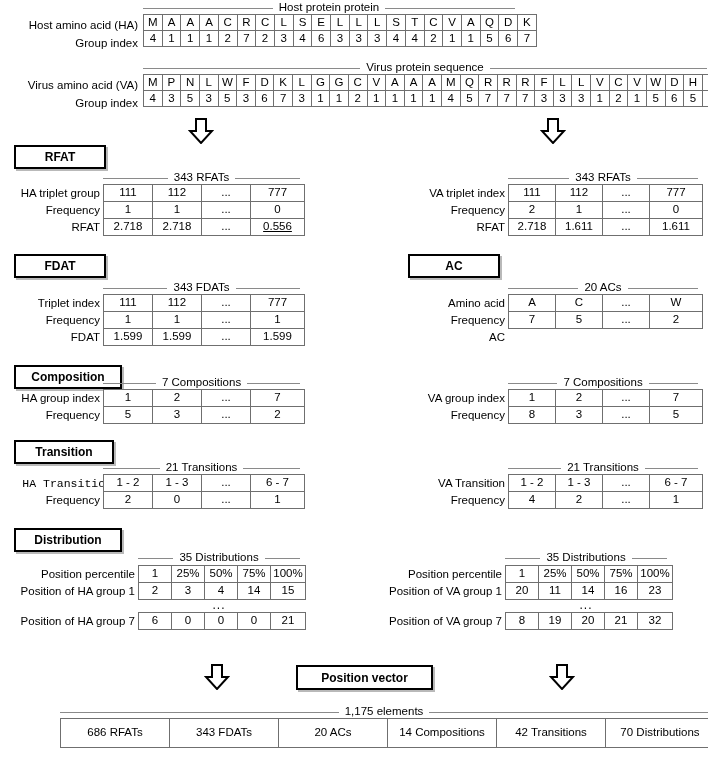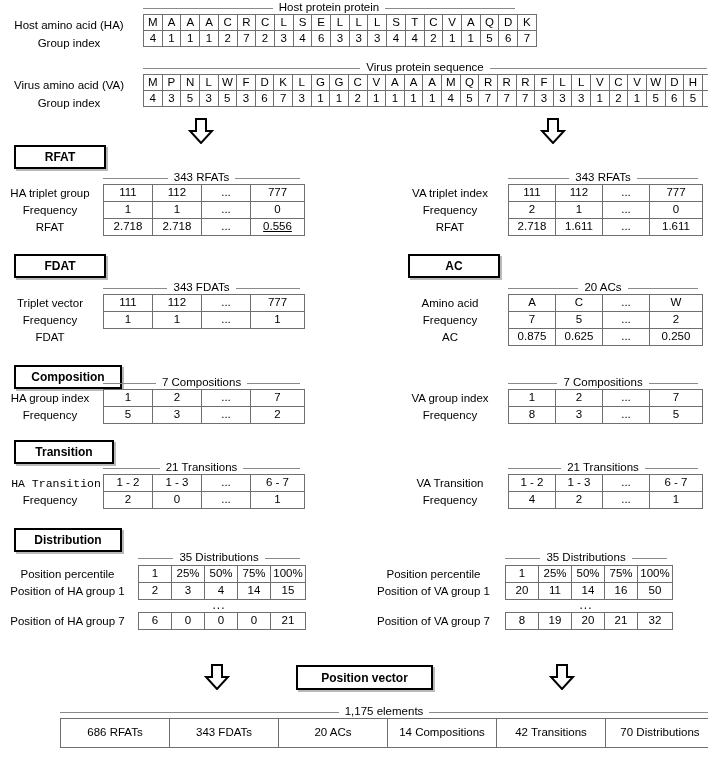--- a/index.html
+++ b/index.html
@@ -13,21 +13,21 @@
     height: 761px;
     position: relative;
     font-family: "Liberation Sans", sans-serif;
     color: #000000;
     overflow: hidden;
   }
 
   
   .rowlabel {
     position: absolute;
-    text-align: center;
+    text-align: right;
     font-size: 11.5px;
     line-height: 1;
     white-space: nowrap;
     color: #000;
   }
 
   
   .gtable {
     position: absolute;
     border-collapse: collapse;
@@ -309,36 +309,42 @@
 </table>
 
 <div class="seclabel" style="left:14px; top:254px; width:88px; height:20px;">FDAT</div>
 <div class="seclabel" style="left:408px; top:254px; width:88px; height:20px;">AC</div>
 
 <div class="caption" style="left:103px; top:282px; width:197px; height:12px;">
   <span class="rule"></span>
   <span class="ctext">343 FDATs</span>
   <span class="rule"></span>
 </div>
-<div class="rowlabel" style="left:0px; top:298px; width:100px;">Triplet vector</div>
+<div class="rowlabel" style="left:0px; top:298px; width:100px;">Triplet index</div>
 <div class="rowlabel" style="left:0px; top:315px; width:100px;">Frequency</div>
 <div class="rowlabel" style="left:0px; top:332px; width:100px;">FDAT</div>
 <table class="gtable" style="left:103px; top:294px; width:197px;">
   <tbody id="fdat-body">
       <tr>
         <td style="width: 48px; height: 16px;">111</td>
         <td style="width: 48px; height: 16px;">112</td>
         <td style="width: 48px; height: 16px;">...</td>
         <td style="width: 53px; height: 16px;">777</td>
       </tr>
       <tr>
         <td style="width: 48px; height: 16px;">1</td>
         <td style="width: 48px; height: 16px;">1</td>
         <td style="width: 48px; height: 16px;">...</td>
         <td style="width: 53px; height: 16px;">1</td>
+      </tr>
+      <tr>
+        <td style="width: 48px; height: 16px;">1.599</td>
+        <td style="width: 48px; height: 16px;">1.599</td>
+        <td style="width: 48px; height: 16px;">...</td>
+        <td style="width: 53px; height: 16px;">1.599</td>
       </tr>
     </tbody>
 </table>
 
 <div class="caption" style="left:508px; top:282px; width:190px; height:12px;">
   <span class="rule"></span>
   <span class="ctext">20 ACs</span>
   <span class="rule"></span>
 </div>
 <div class="rowlabel" style="left:395px; top:298px; width:110px;">Amino acid</div>
@@ -351,26 +357,20 @@
         <td style="width: 46px; height: 16px;">C</td>
         <td style="width: 46px; height: 16px;">...</td>
         <td style="width: 52px; height: 16px;">W</td>
       </tr>
       <tr>
         <td style="width: 46px; height: 16px;">7</td>
         <td style="width: 46px; height: 16px;">5</td>
         <td style="width: 46px; height: 16px;">...</td>
         <td style="width: 52px; height: 16px;">2</td>
       </tr>
-      <tr>
-        <td style="width: 46px; height: 16px;">0.875</td>
-        <td style="width: 46px; height: 16px;">0.625</td>
-        <td style="width: 46px; height: 16px;">...</td>
-        <td style="width: 52px; height: 16px;">0.250</td>
-      </tr>
     </tbody>
 </table>
 
 <div class="seclabel" style="left:14px; top:365px; width:104px; height:20px;">Composition</div>
 
 <div class="caption" style="left:103px; top:377px; width:197px; height:12px;">
   <span class="rule"></span>
   <span class="ctext">7 Compositions</span>
   <span class="rule"></span>
 </div>
@@ -523,21 +523,21 @@
         <td style="width: 32px; height: 16px;">25%</td>
         <td style="width: 32px; height: 16px;">50%</td>
         <td style="width: 32px; height: 16px;">75%</td>
         <td style="width: 34px; height: 16px;">100%</td>
       </tr>
       <tr>
         <td style="width: 32px; height: 16px;">20</td>
         <td style="width: 32px; height: 16px;">11</td>
         <td style="width: 32px; height: 16px;">14</td>
         <td style="width: 32px; height: 16px;">16</td>
-        <td style="width: 34px; height: 16px;">50</td>
+        <td style="width: 34px; height: 16px;">23</td>
       </tr>
     </tbody>
 </table>
 <div class="vdots" style="left:505px; top:599px; width:162px;">...</div>
 <table class="gtable" style="left:505px; top:612px; width:162px;">
   <tbody id="va-dist-bot">
       <tr>
         <td style="width: 32px; height: 16px;">8</td>
         <td style="width: 32px; height: 16px;">19</td>
         <td style="width: 32px; height: 16px;">20</td>

